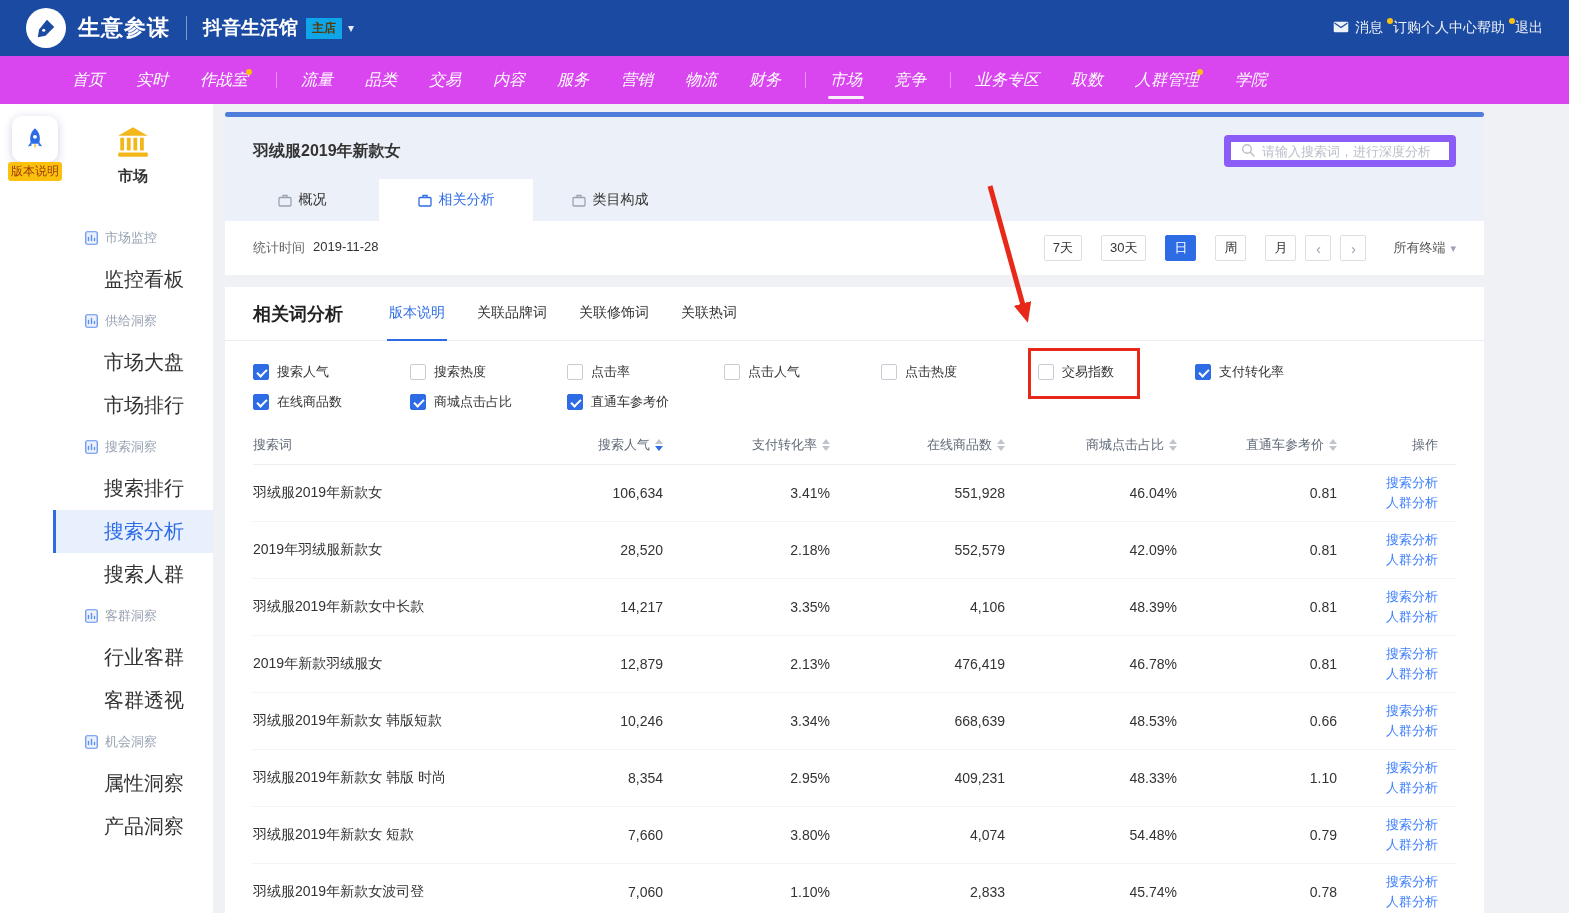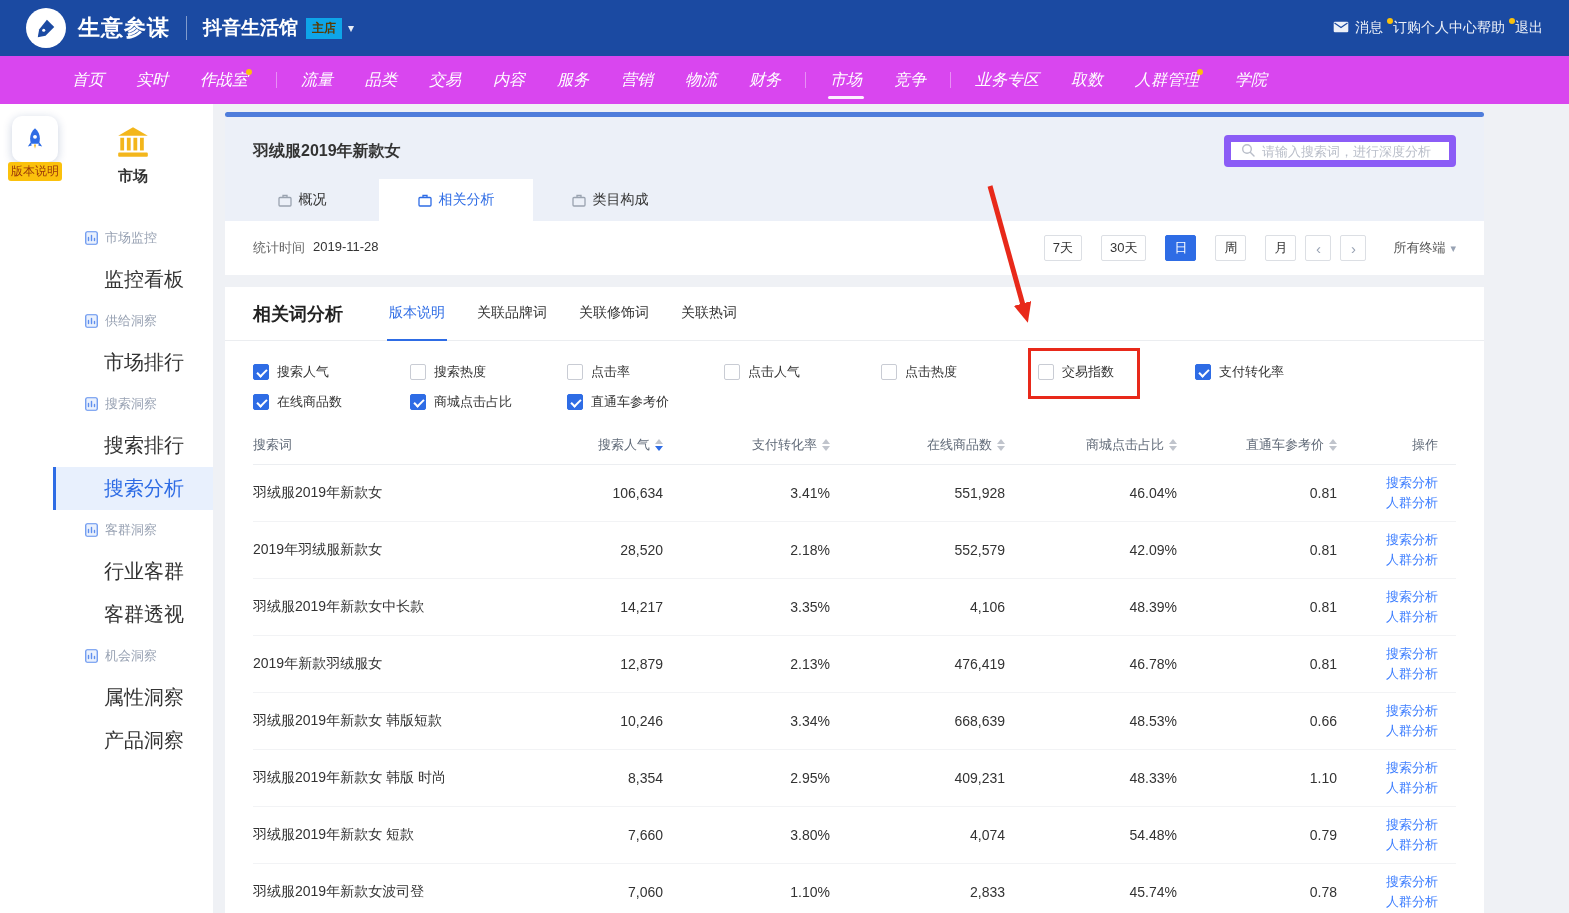--- a/index.html
+++ b/index.html
@@ -258,36 +258,42 @@
             <div class="side-group">
               <span class="gicon">
                 <svg width="13" height="14" viewBox="0 0 13 14">
                   <rect x="0.75" y="0.75" width="11.5" height="12.5" rx="1.5" fill="#eaf1fd" stroke="#5f8fee" stroke-width="1.2"></rect>
                   <path d="M3.5 9.5v-3M6.5 9.5v-5M9.5 9.5v-2" stroke="#5f8fee" stroke-width="1.4" stroke-linecap="round"></path>
                 </svg>
               </span>
               <span>供给洞察</span>
             </div>
             <div class="side-item">
+              <span>市场大盘</span>
+            </div>
+            <div class="side-item">
               <span>市场排行</span>
             </div>
             <div class="side-group">
               <span class="gicon">
                 <svg width="13" height="14" viewBox="0 0 13 14">
                   <rect x="0.75" y="0.75" width="11.5" height="12.5" rx="1.5" fill="#eaf1fd" stroke="#5f8fee" stroke-width="1.2"></rect>
                   <path d="M3.5 9.5v-3M6.5 9.5v-5M9.5 9.5v-2" stroke="#5f8fee" stroke-width="1.4" stroke-linecap="round"></path>
                 </svg>
               </span>
               <span>搜索洞察</span>
             </div>
             <div class="side-item">
               <span>搜索排行</span>
             </div>
             <div class="side-item active">
               <span>搜索分析</span>
+            </div>
+            <div class="side-item">
+              <span>搜索人群</span>
             </div>
             <div class="side-group">
               <span class="gicon">
                 <svg width="13" height="14" viewBox="0 0 13 14">
                   <rect x="0.75" y="0.75" width="11.5" height="12.5" rx="1.5" fill="#eaf1fd" stroke="#5f8fee" stroke-width="1.2"></rect>
                   <path d="M3.5 9.5v-3M6.5 9.5v-5M9.5 9.5v-2" stroke="#5f8fee" stroke-width="1.4" stroke-linecap="round"></path>
                 </svg>
               </span>
               <span>客群洞察</span>
             </div>

